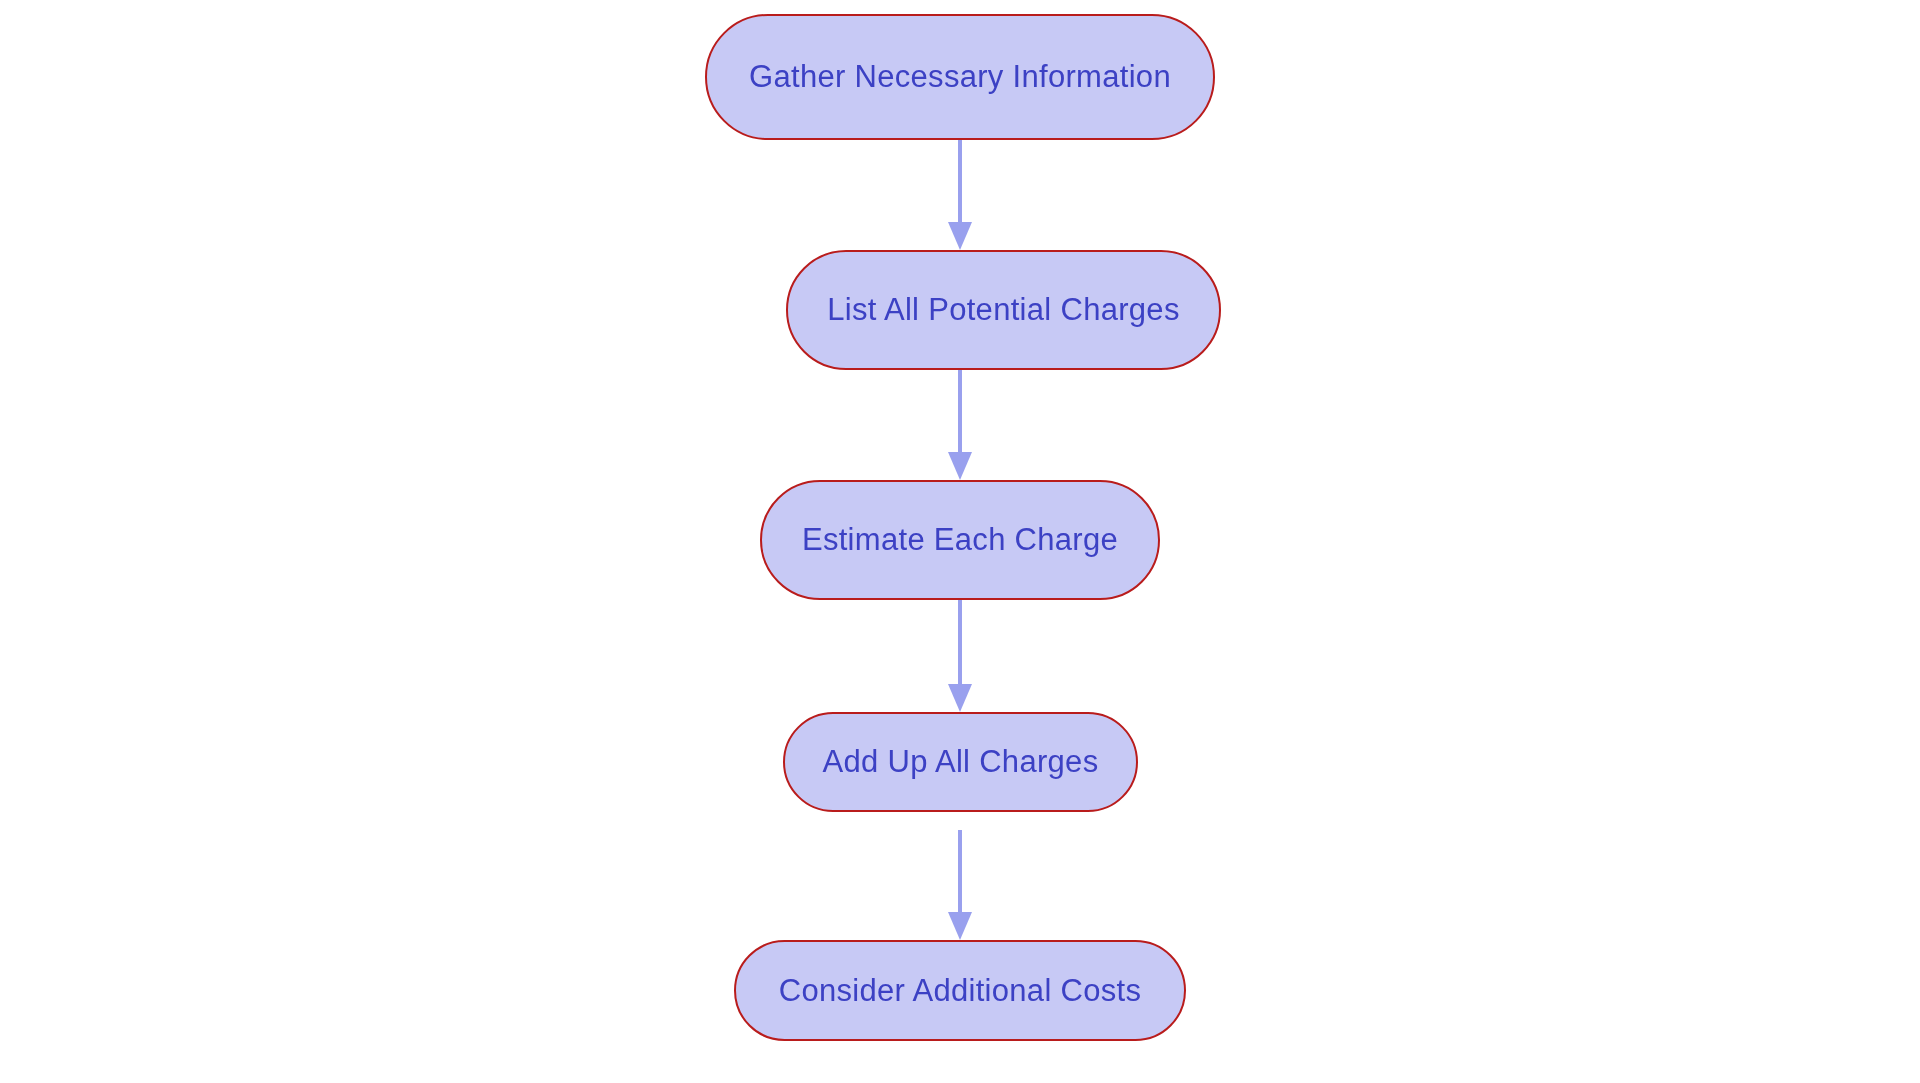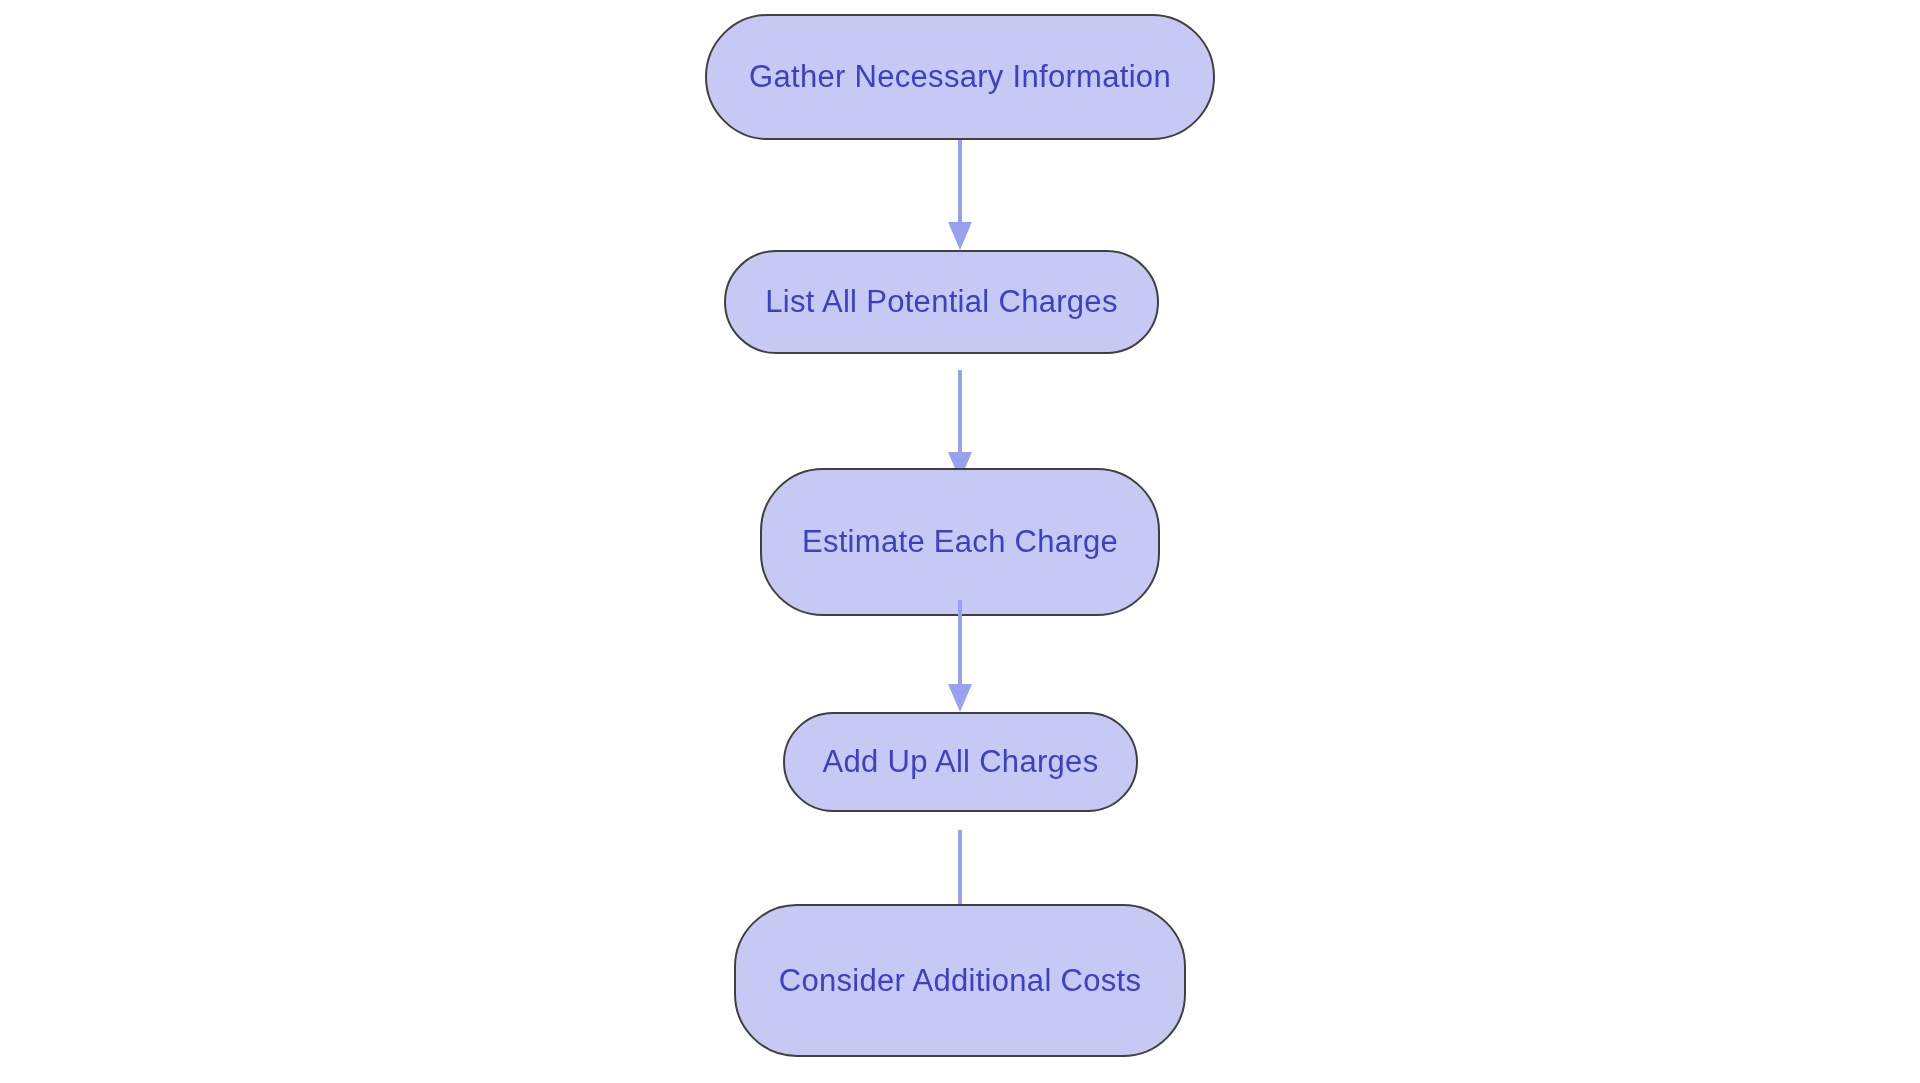--- a/index.html
+++ b/index.html
@@ -12,37 +12,37 @@
     width: 1920px;
     height: 1083px;
     background: #ffffff;
     overflow: hidden;
     font-family: "Liberation Sans", sans-serif;
   }
   .flow-node {
     position: absolute;
     box-sizing: border-box;
     background: #c7c9f5;
-    border: 2px solid #404040;
+    border: 2px solid #b91c1c;
     border-radius: 63px;
     color: #3c41c4;
     font-size: 31px;
     letter-spacing: 0.3px;
     display: flex;
     align-items: center;
     justify-content: center;
     text-align: center;
     white-space: nowrap;
   }
   
   .n0 { left: 705px; top: 14px;  width: 510px; height: 126px; }
-  .n1 { left: 724px; top: 250px; width: 435px; height: 104px; }
-  .n2 { left: 760px; top: 468px; width: 400px; height: 148px; }
+  .n1 { left: 786px; top: 250px; width: 435px; height: 120px; }
+  .n2 { left: 760px; top: 480px; width: 400px; height: 120px; }
   .n3 { left: 783px; top: 712px; width: 355px; height: 100px; }
-  .n4 { left: 734px; top: 904px; width: 452px; height: 153px; }
+  .n4 { left: 734px; top: 940px; width: 452px; height: 101px; }
   .flow-arrow {
     position: absolute;
     left: 946px;
     width: 28px;
     display: block;
   }
   .a0 { top: 140px; height: 110px; }
   .a1 { top: 370px; height: 110px; }
   .a2 { top: 600px; height: 112px; }
   .a3 { top: 830px; height: 110px; }

